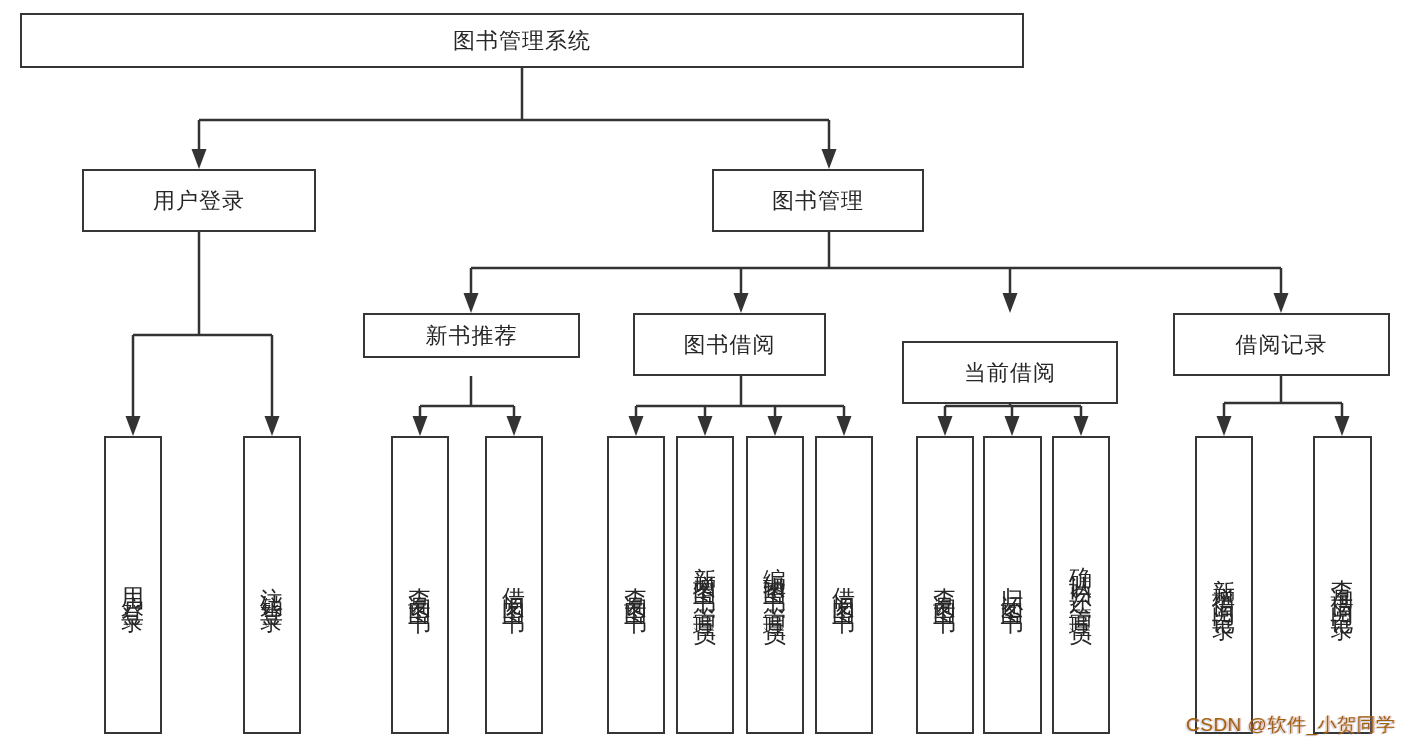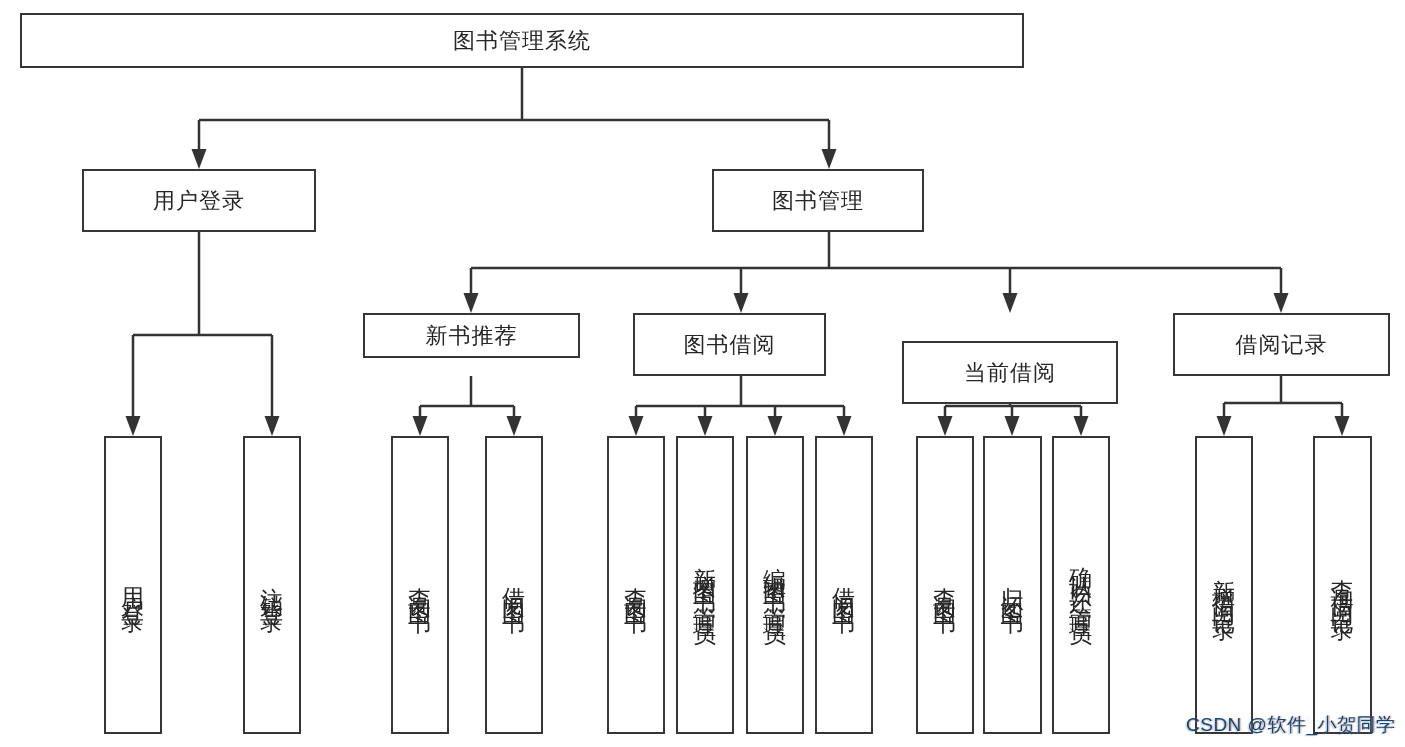--- a/index.html
+++ b/index.html
@@ -44,21 +44,21 @@
     letter-spacing: 8px;
     line-height: 1.05;
     white-space: nowrap;
   }
   #watermark {
     position: absolute;
     left: 1186px;
     top: 712px;
     z-index: 3;
     font-size: 19px;
-    color: #0c4a6e;
+    color: #a16207;
     letter-spacing: 0.5px;
     white-space: nowrap;
     text-shadow: 1.5px 0 0 rgba(225, 80, 70, 0.35), -1.5px 0.5px 0 rgba(110, 150, 230, 0.35);
   }
 </style>
 </head>
 <body>
 
 <div id="canvas">
 

